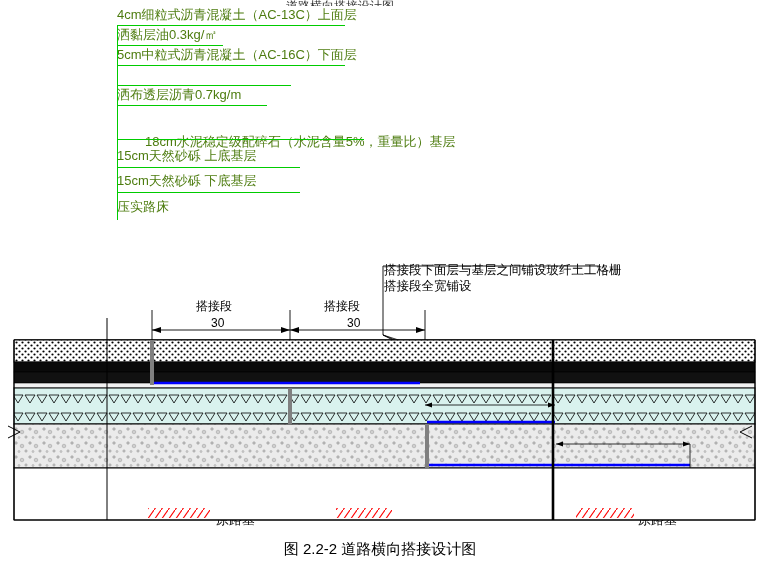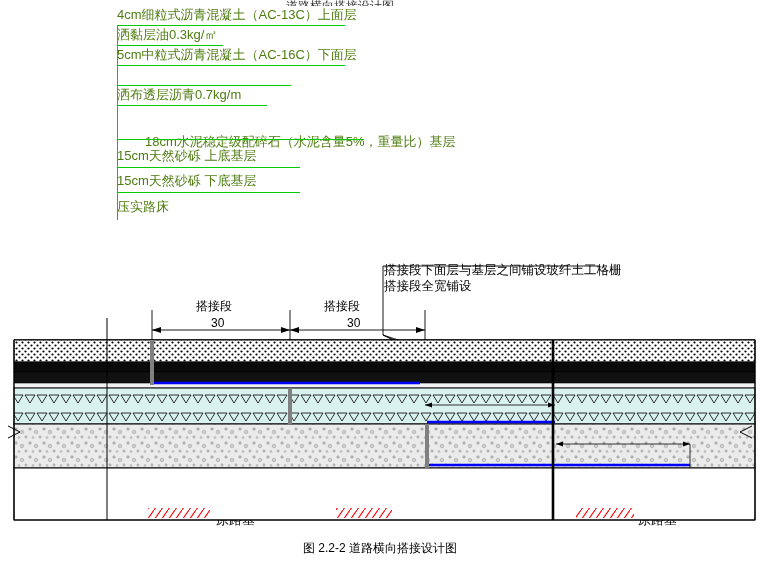--- a/index.html
+++ b/index.html
@@ -59,21 +59,21 @@
     white-space: nowrap;
   }
   .red-label {
     position: absolute;
     font-size: 13px;
     color: #000000;
     white-space: nowrap;
   }
   .caption {
     position: absolute;
-    font-size: 12px;
+    font-size: 15px;
     color: #000000;
     white-space: nowrap;
     text-align: center;
   }
   .title-top {
     position: absolute;
     font-size: 12px;
     color: #333333;
     white-space: nowrap;
   }

